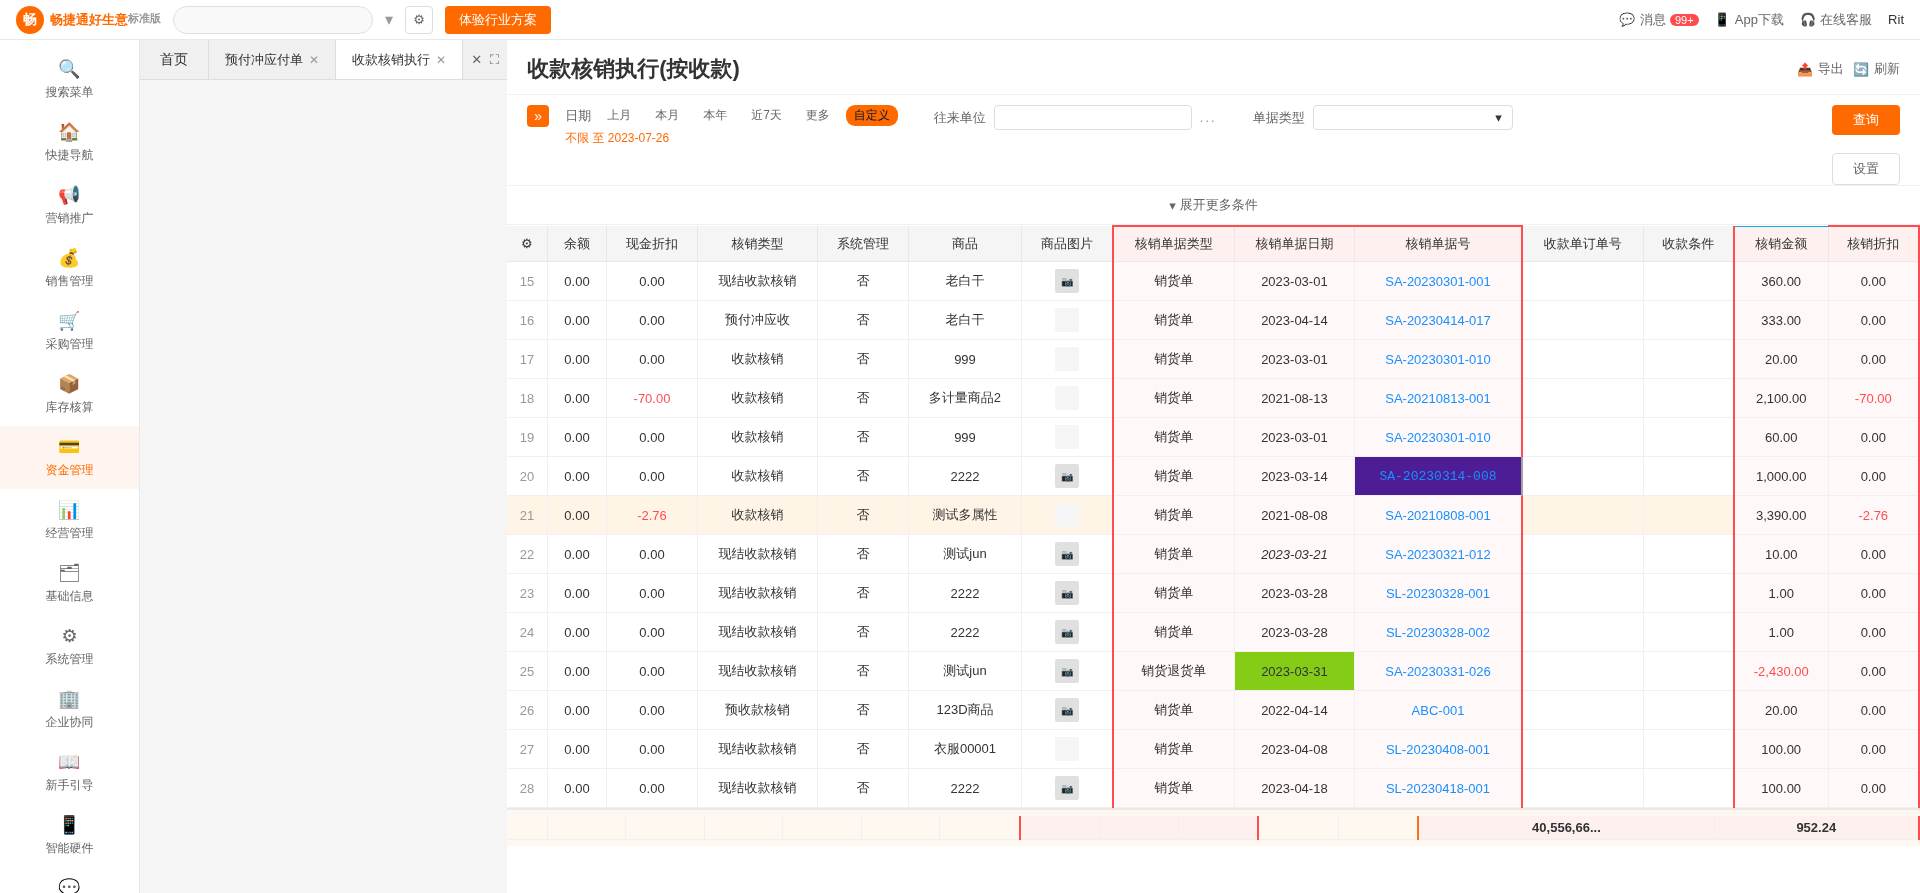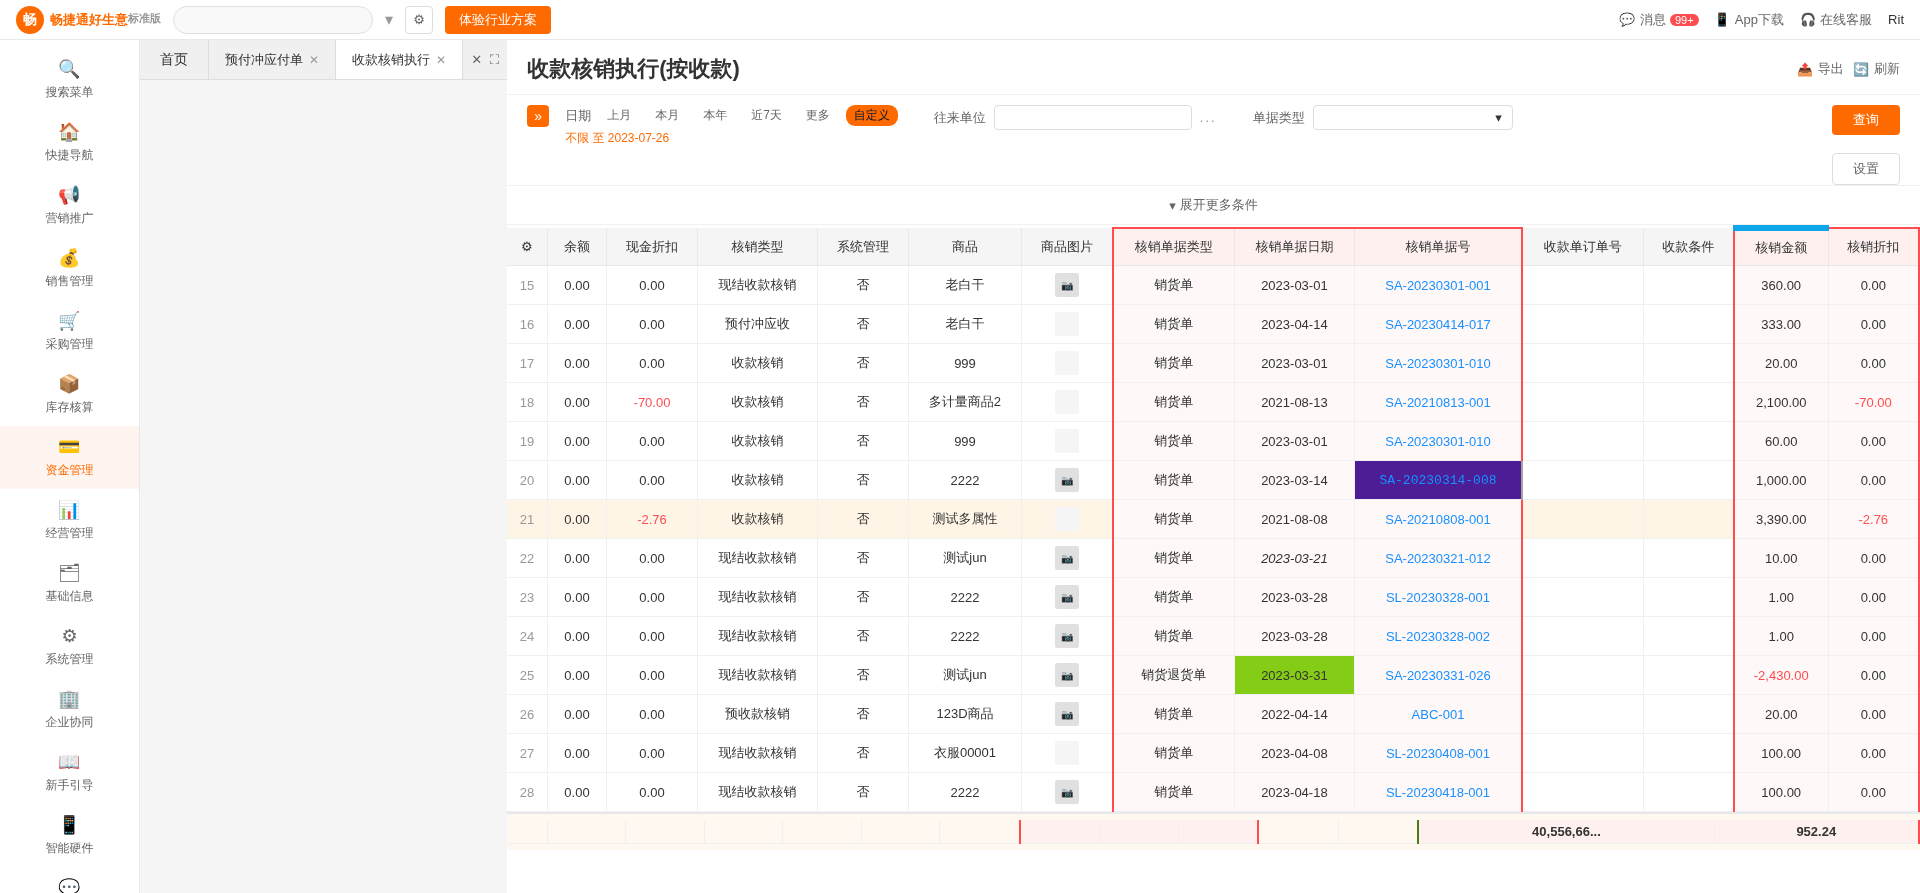--- a/index.html
+++ b/index.html
@@ -254,21 +254,21 @@
               <th>现金折扣</th>
               <th>核销类型</th>
               <th>系统管理</th>
               <th>商品</th>
               <th>商品图片</th>
               <th style="border-left:2px solid #ff4d4f;border-top:2px solid #ff4d4f;background:#fff0f0;">核销单据类型</th>
               <th style="border-top:2px solid #ff4d4f;background:#fff0f0;">核销单据日期</th>
               <th style="border-top:2px solid #ff4d4f;border-right:2px solid #ff4d4f;background:#fff0f0;">核销单据号</th>
               <th>收款单订单号</th>
               <th>收款条件</th>
-              <th style="border-left:2px solid #ff4d4f;border-top:6px solid #0ea5e9;background:#fff0f0;">核销金额</th>
+              <th style="border-left:2px solid #ff4d4f;border-top:1px solid #0ea5e9;background:#fff0f0;">核销金额</th>
               <th style="border-top:2px solid #ff4d4f;border-right:2px solid #ff4d4f;background:#fff0f0;">核销折扣</th>
             </tr>
           </thead>
           <tbody id="table-body">
           <tr>
     <td class="gear-cell">15</td>
     <td>0.00</td>
     <td class="">0.00</td>
     <td>现结收款核销</td>
     <td>否</td>
@@ -530,21 +530,21 @@
               <td style="text-align:center;border-right:1px solid #f0f0f0;padding:4px 12px;"></td>
               <td style="text-align:center;border-right:1px solid #f0f0f0;padding:4px 12px;"></td>
               <td style="text-align:center;border-right:1px solid #f0f0f0;padding:4px 12px;"></td>
               <td style="text-align:center;border-right:1px solid #f0f0f0;padding:4px 12px;"></td>
               <td style="text-align:center;border-right:1px solid #f0f0f0;padding:4px 12px;"></td>
               <td style="text-align:center;border-right:1px solid #f0f0f0;padding:4px 12px;border-left:2px solid #ff4d4f;background:#fff0f0;"></td>
               <td style="text-align:center;border-right:1px solid #f0f0f0;padding:4px 12px;background:#fff0f0;"></td>
               <td style="text-align:center;border-right:2px solid #ff4d4f;padding:4px 12px;background:#fff0f0;"></td>
               <td style="text-align:center;border-right:1px solid #f0f0f0;padding:4px 12px;"></td>
               <td style="text-align:center;border-right:1px solid #f0f0f0;padding:4px 12px;"></td>
-              <td style="text-align:center;padding:4px 12px;font-weight:bold;border-left:2px solid #4d7c0f;background:#fff0f0;">40,556,66...</td>
+              <td style="text-align:center;padding:4px 12px;font-weight:bold;border-left:2px solid #f97316;background:#fff0f0;">40,556,66...</td>
               <td style="text-align:center;padding:4px 12px;font-weight:bold;border-right:2px solid #ff4d4f;background:#fff0f0;">952.24</td>
             </tr>
           </tbody>
             </table>
         </div>
       </div>
     </div>
   </div>
 </div>
 

